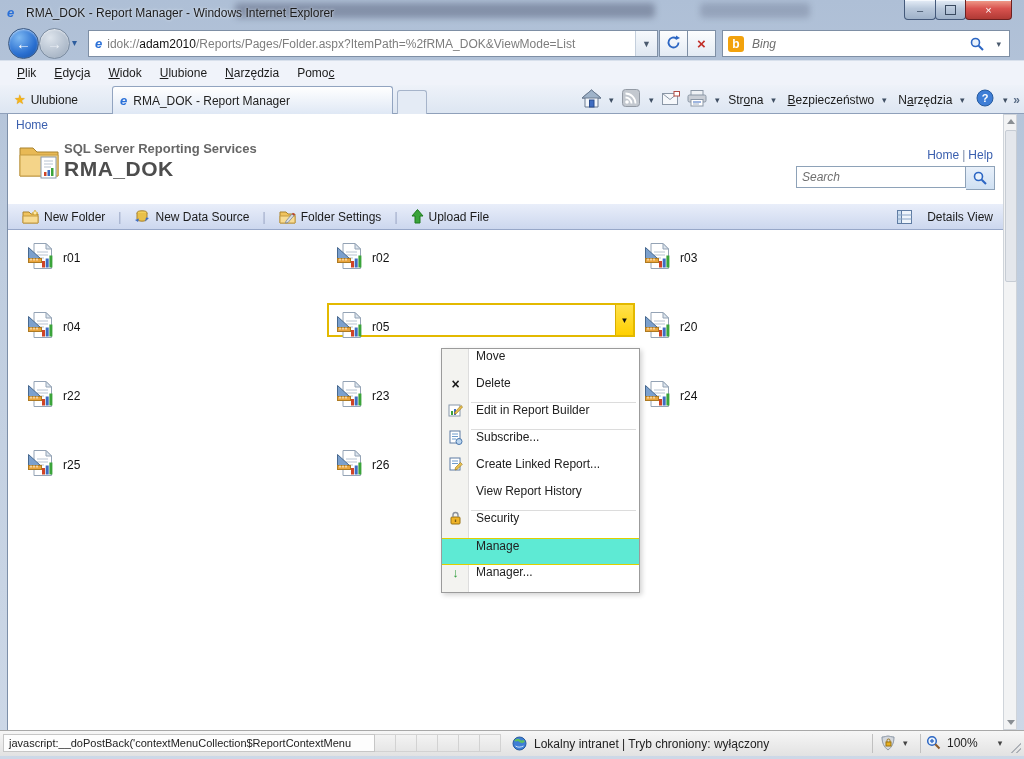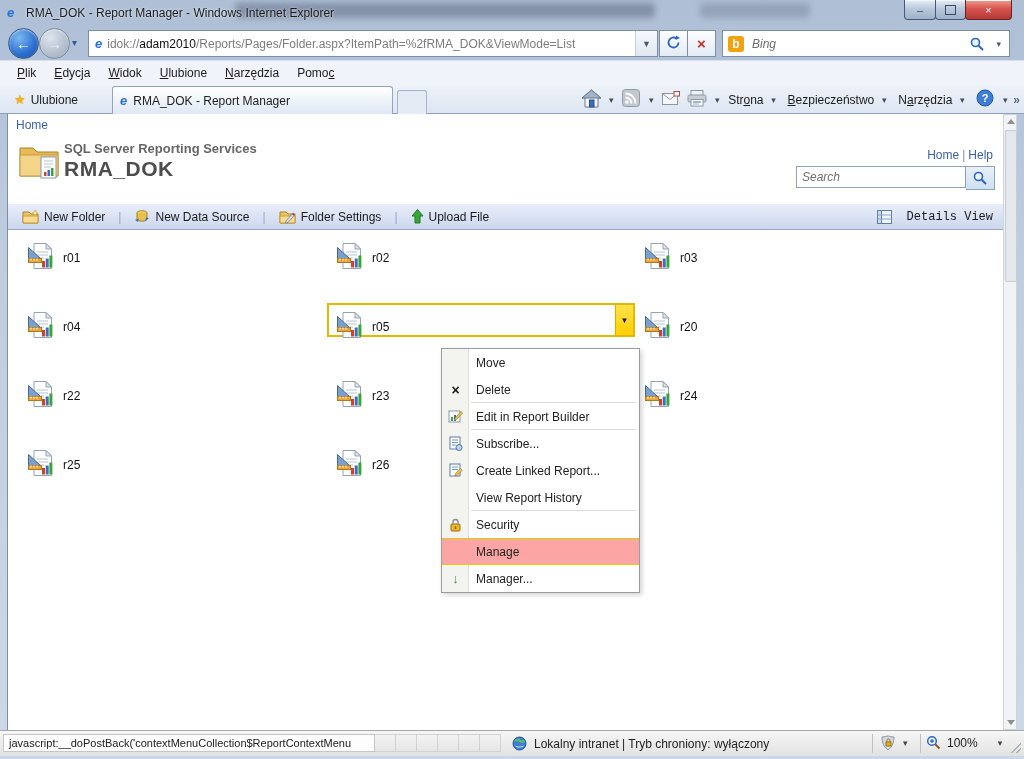--- a/index.html
+++ b/index.html
@@ -81,37 +81,37 @@
   .hdr-title{left:56px;top:43px;font-size:21px;font-weight:bold;color:#4d4d4d;letter-spacing:0.5px;}
   .searchwrap{left:788px;top:52px;display:flex;}
   .search-input{width:158px;height:20px;border:1px solid #8ea2b8;padding:0 5px;font-family:"Liberation Sans",sans-serif;font-size:12px;}
   .search-input::placeholder{font-style:italic;color:#6f6f6f;}
   .search-btn{width:28px;height:22px;border:1px solid #8ea2b8;border-left:none;background:linear-gradient(#e8f0fa,#cfe0f2);
     display:flex;align-items:center;justify-content:center;}
   .rs-toolbar{left:0;top:89px;width:995px;height:27px;background:linear-gradient(#e9eefa,#ccd7ee);
     border-top:1px solid #fff;border-bottom:1px solid #97a7c8;box-sizing:border-box;display:flex;align-items:center;padding:0 10px;}
   .tb-item{display:flex;align-items:center;gap:5px;color:#1b1b1b;padding:0 4px;}
   .tb-sep{color:#9aa6c4;margin:0 9px;}
-  .tb-right{margin-left:auto;display:flex;align-items:flex-start;gap:15px;color:#1b1b1b;font-family:Liberation Mono, monospace;}
+  .tb-right{margin-left:auto;display:flex;align-items:flex-start;gap:15px;color:#1b1b1b;}
   
   .grid{left:19px;top:127px;display:grid;grid-template-columns:309px 308px 308px;grid-auto-rows:69px;}
   .cell{position:relative;}
   .ritem{position:relative;display:flex;align-items:center;gap:8px;z-index:2;width:max-content;padding-top:1px;}
   .rlabel{color:#111;}
   .sel-box{position:absolute;left:-9px;top:-7px;width:304px;height:30px;border:2px solid #e3b900;background:#fff;z-index:1;}
   .sel-dd{position:absolute;right:0;top:0;width:17px;height:30px;background:linear-gradient(#ffe14d,#ffd000);
     border-left:1px solid #d8ae00;display:flex;align-items:center;justify-content:center;font-size:8px;color:#111;}
   
   .cm{left:433px;top:234px;width:197px;background:#fff;border:1px solid #9b9b9b;z-index:10;box-shadow:2px 2px 5px rgba(0,0,0,.18);}
   .cm-gutterbg{position:absolute;left:0;top:0;bottom:0;width:26px;background:#f3f3f0;border-right:1px solid #dddddd;}
-  .cm-row{position:relative;height:27px;display:flex;align-items:center;box-sizing:border-box;}
+  .cm-row{position:relative;height:27px;display:flex;align-items:flex-start;box-sizing:border-box;}
   .cm-ico{width:27px;text-align:center;font-size:12px;flex:none;display:flex;align-items:center;justify-content:center;}
   .cm-label{padding-left:7px;color:#222;white-space:nowrap;}
   .cm-sep{position:absolute;left:29px;right:3px;bottom:0;height:1px;background:#dcdcdc;}
-  .cm-row.hl{background:#fca5a5;border-top:1px solid #e0cf00;border-bottom:1px solid #e0cf00;}
+  .cm-row.hl{background:#5eead4;border-top:1px solid #e0cf00;border-bottom:1px solid #e0cf00;}
   .cm-del{color:#1a1a1a;font-weight:bold;font-size:14px;}
   .cm-dl{color:#2f9e3c;font-weight:bold;font-size:13px;}
   
   .vscroll{left:1003px;top:114px;width:14px;height:616px;background:#f2f3f4;border:1px solid #cfd4da;box-sizing:border-box;}
   .scr-up{position:absolute;top:4px;left:3px;width:0;height:0;border-left:4px solid transparent;border-right:4px solid transparent;border-bottom:5px solid #8a8f94;}
   .scr-dn{position:absolute;bottom:4px;left:3px;width:0;height:0;border-left:4px solid transparent;border-right:4px solid transparent;border-top:5px solid #8a8f94;}
   .scr-thumb{position:absolute;top:15px;left:1px;width:10px;height:150px;background:#e4e7ec;border:1px solid #c6ccd4;border-radius:2px;}
   
   .statusbar{left:0;top:730px;width:1024px;height:26px;background:linear-gradient(#f6f6f6,#e2e2e2);border-top:1px solid #a8a8a8;box-sizing:border-box;}
   .st-text{left:3px;top:3px;width:372px;height:18px;background:#fdfdfd;border:1px solid #c6c6c6;

